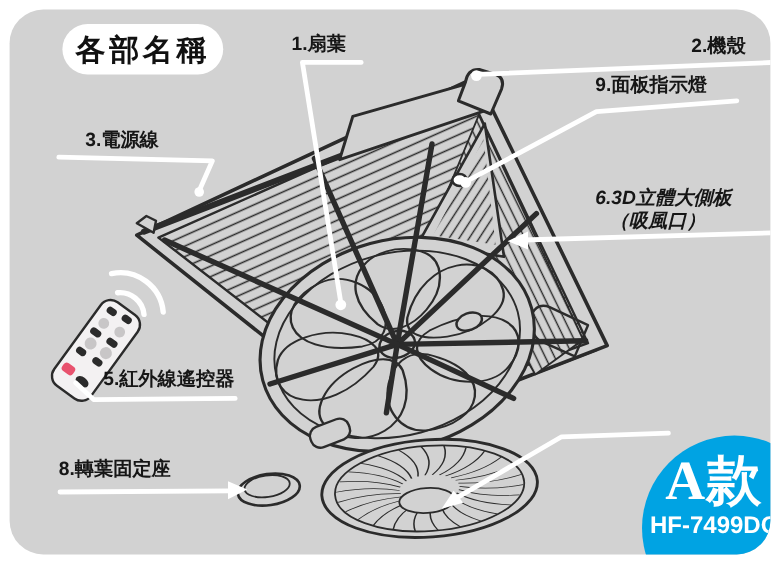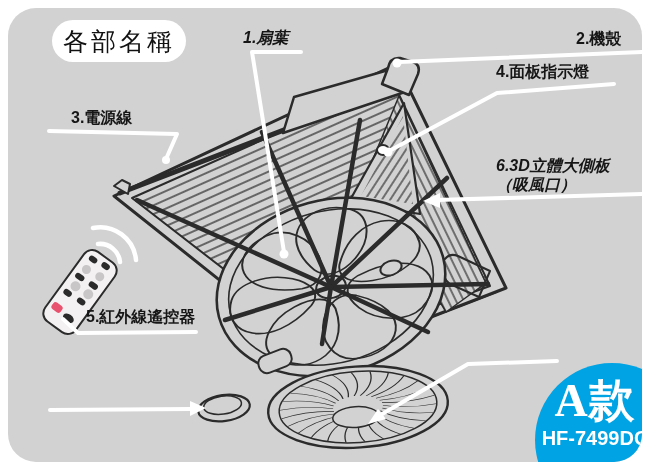--- a/index.html
+++ b/index.html
@@ -3,24 +3,24 @@
 <meta charset="utf-8">
 <style>
   html,body{margin:0;padding:0;width:650px;height:470px;background:#ffffff;overflow:hidden;
             font-family:"Liberation Sans", sans-serif;}
   .stage{position:relative;width:650px;height:470px;background:#ffffff;}
   .panel{position:absolute;left:8px;top:8px;width:634px;height:454px;background:#d2d2d2;
          border-radius:28px;overflow:hidden;}
   .panel svg.art{position:absolute;left:-8px;top:-8px;width:650px;height:470px;display:block;}
   .title-box{position:absolute;left:44px;top:12px;width:134px;height:42px;background:#ffffff;
              border-radius:22px;display:flex;align-items:center;justify-content:center;
-             font-size:25px;font-weight:normal;color:#111;letter-spacing:3px;}
+             font-size:25px;font-weight:bold;color:#111;letter-spacing:3px;}
   .part-label{position:absolute;font-size:16px;font-weight:bold;color:#161616;white-space:nowrap;
               line-height:1.1;}
-  .label-6-l2{margin-left:0;margin-top:1px;}
+  .label-6-l2{margin-left:12px;margin-top:1px;}
   .badge{position:absolute;left:527px;top:355px;width:154px;height:154px;border-radius:50%;
          background:#00a3e3;color:#ffffff;text-align:center;box-sizing:border-box;
          padding:14px 34px 0 0;}
   .badge-series{font-family:"Liberation Serif", serif;font-size:46px;font-weight:bold;
                 line-height:1.05;letter-spacing:1px;}
   .badge-model{font-size:20px;font-weight:bold;letter-spacing:0px;margin-top:2px;}
 </style>
 </head>
 <body>
 
@@ -175,29 +175,30 @@
         <path d="M 196,332 L 78,333 L 63,319"></path>
         <path d="M 557,361 L 468,364 L 377,417"></path>
         <polygon points="368,424 378,409 386,419" fill="#ffffff" stroke="none"></polygon>
         <path d="M 50,410 L 192,409"></path>
         <polygon points="206,408 190,401 190,416" fill="#ffffff" stroke="none"></polygon>
       </g>
     </svg>
 
     <div class="title-box">各部名稱</div>
 
-    <div class="part-label" style="left:235px;top:21px;font-style:italic;">1.扇葉</div>
+    <div class="part-label" style="left:235px;top:21px;">1.扇葉</div>
     <div class="part-label" style="left:556px;top:22px;margin-left:12px;">2.機殼</div>
     <div class="part-label" style="left:39px;top:101px;margin-left:24px;">3.電源線</div>
-    <div class="part-label" style="left:488px;top:55px;">4.面板指示燈</div>
+    <div class="part-label" style="left:488px;top:55px;">9.面板指示燈</div>
     <div class="part-label" style="left:78px;top:300px;">5.紅外線遙控器</div>
     <div class="part-label" style="left:488px;top:149px;font-style:italic;">
       <div>6.3D立體大側板</div>
       <div class="label-6-l2">（吸風口）</div>
     </div>
+    <div class="part-label" style="left:41px;top:375px;">8.轉葉固定座</div>
 
     <div class="badge">
       <div class="badge-series">A款</div>
       <div class="badge-model">HF-7499DC</div>
     </div>
 
   </div>
 </div>
 
 </body></html>

